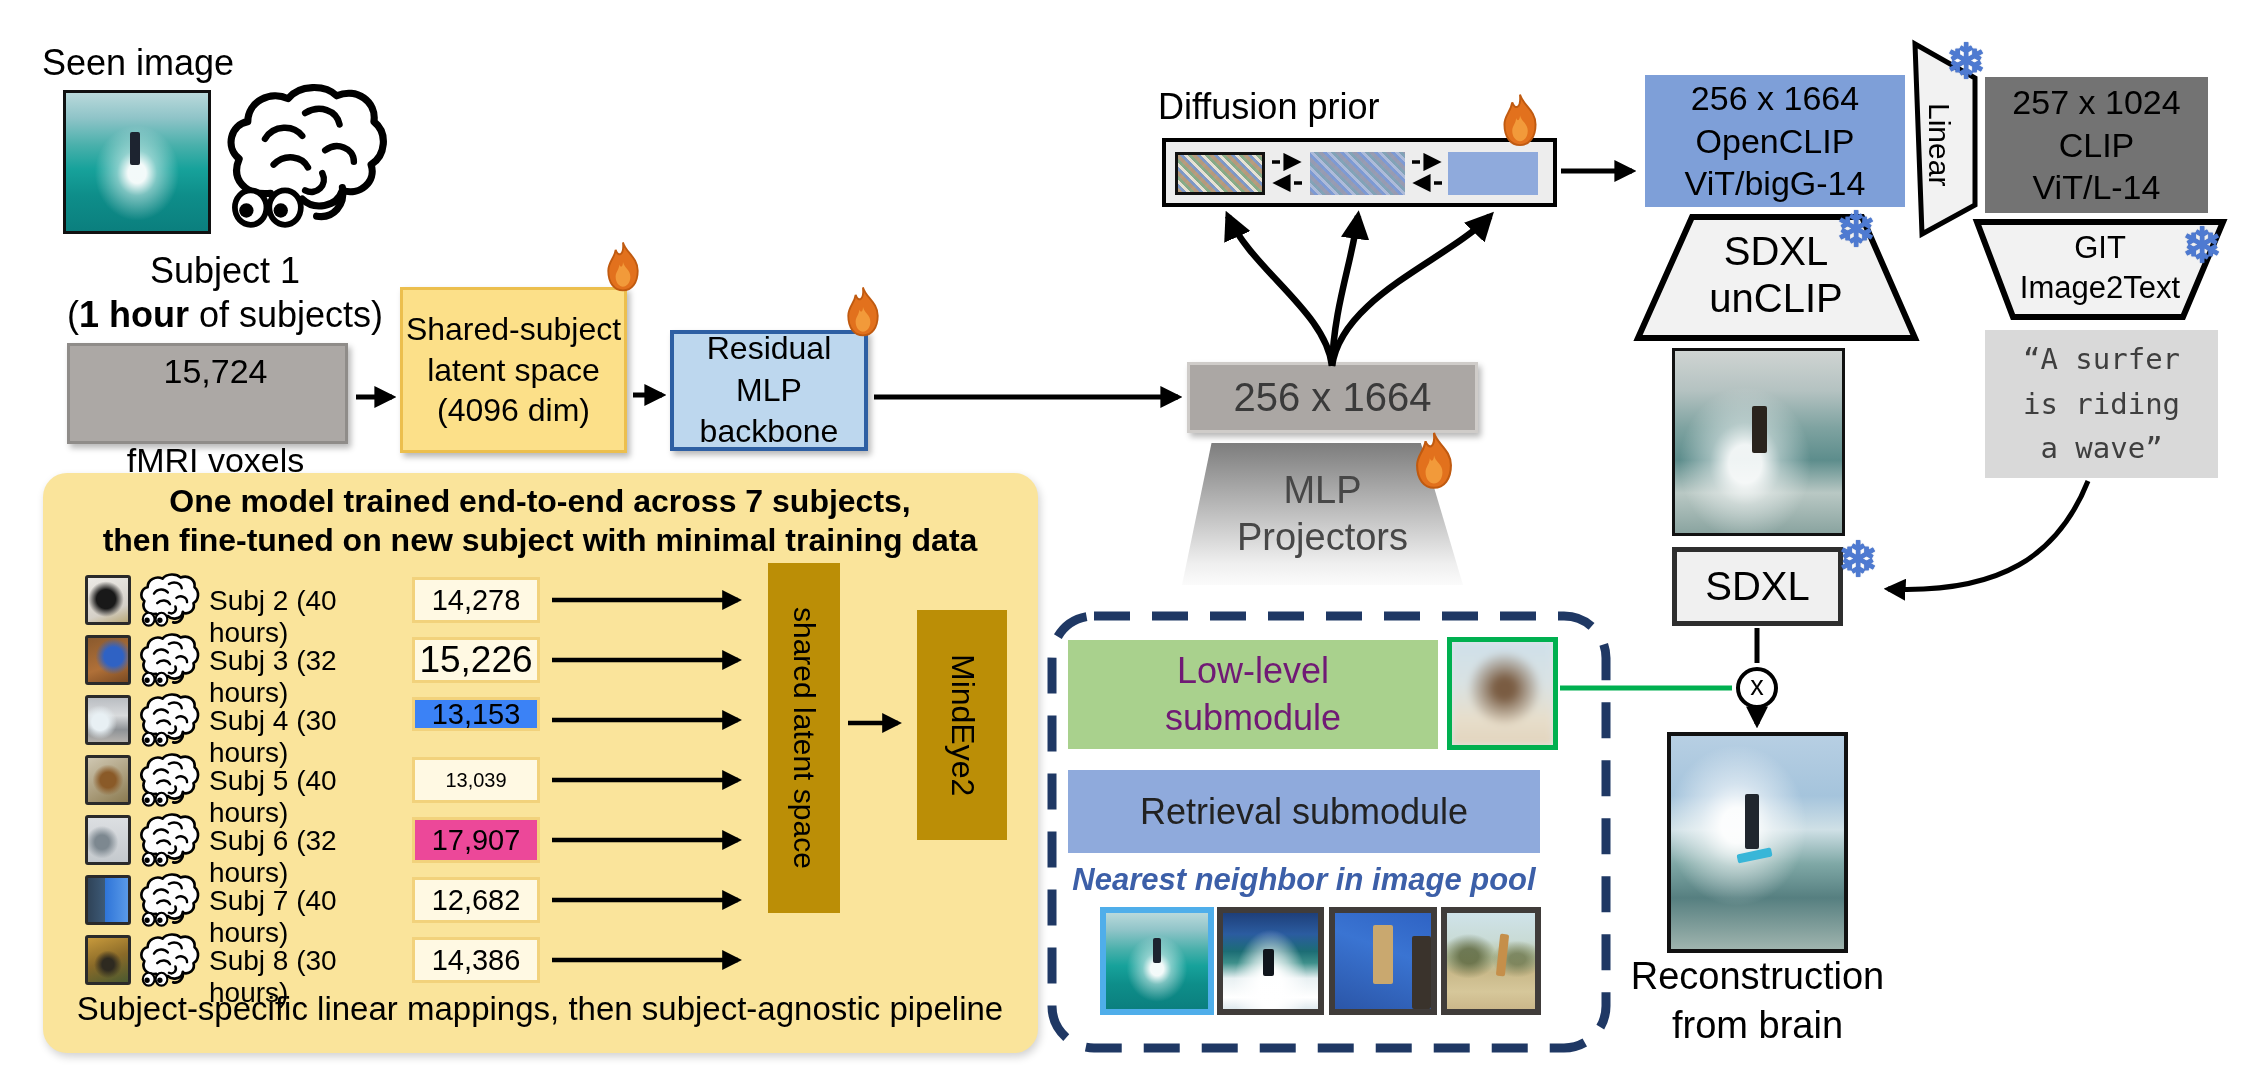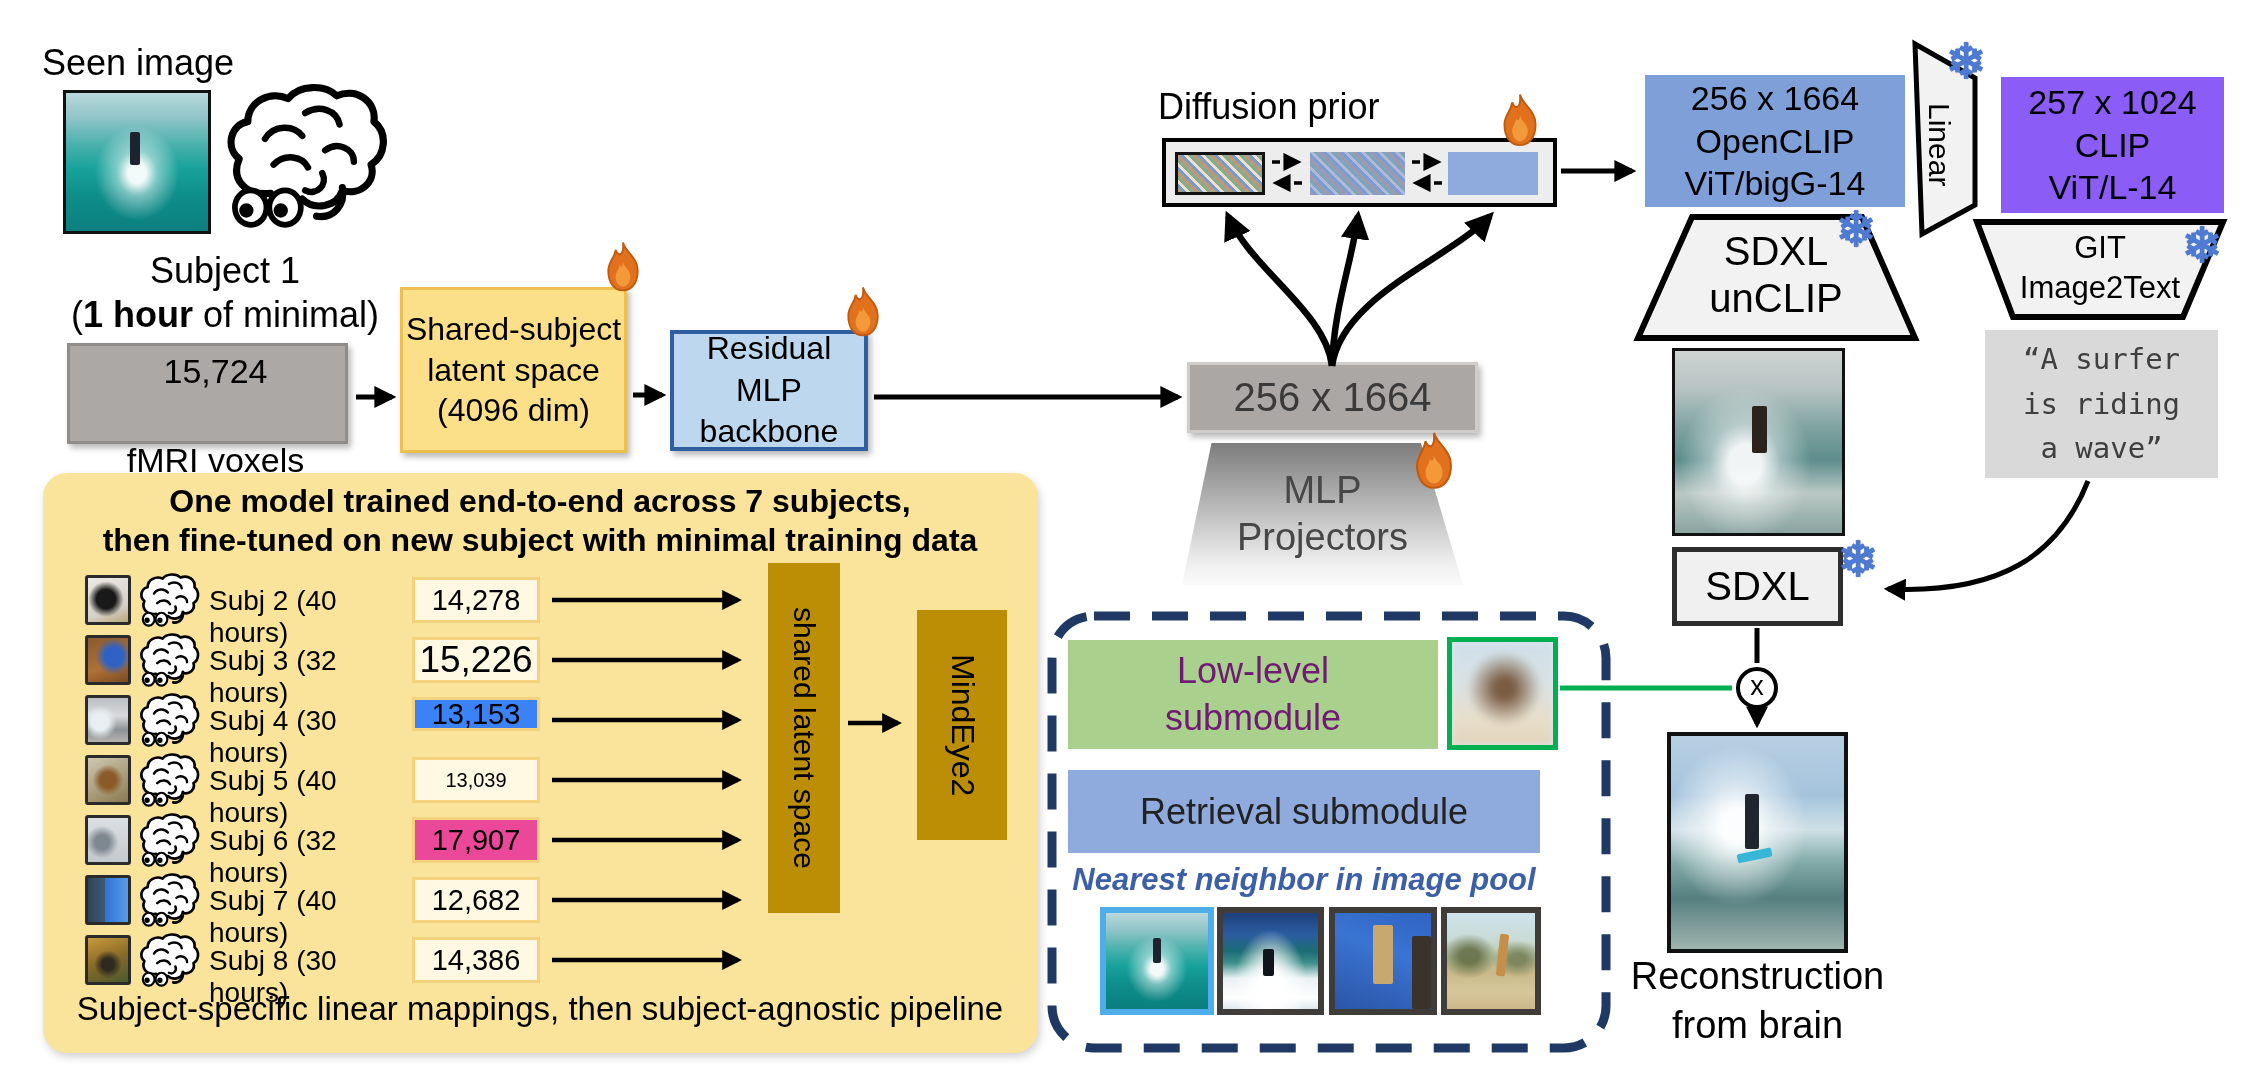--- a/index.html
+++ b/index.html
@@ -82,21 +82,21 @@
 <div class="lbl" style="left:33px;top:42px;width:210px;font-size:36px;">Seen image</div>
 <div class="img surf-teal" style="left:63px;top:90px;width:148px;height:144px;border:3px solid #111;">
   <div class="fig" style="left:45%;top:28%;width:7%;height:24%;"></div>
 </div>
 <svg class="abs topicon" style="left:222px;top:80px;" width="172" height="152" viewBox="0 0 120 104">
     <use href="#brain"></use>
   </svg>
 
 <div class="lbl" style="left:55px;top:250px;width:340px;font-size:36px;">Subject 1</div>
 <div class="lbl" style="left:5px;top:294px;width:440px;font-size:36px;">
-  <span>(</span><b>1 hour</b><span> of minimal)</span>
+  <span>(</span><b>1 hour</b><span> of subjects)</span>
 </div>
 
 <div class="box shadow" style="left:67px;top:343px;width:281px;height:101px;background:#ACA8A5;border:3px solid #8f8c89;padding-left:16px;">
   <div class="pre" style="font-size:34px;line-height:1.3;">
     <span>15,724</span><br>
     <span>fMRI voxels</span>
   </div>
 </div>
 
 <div class="box shadow" style="left:400px;top:287px;width:227px;height:166px;background:#FCE089;border:3px solid #ECBF4E;">
@@ -144,21 +144,21 @@
 OpenCLIP
 ViT/bigG-14</div>
 </div>
 
 <svg class="abs" style="left:1910px;top:38px;" width="72" height="202" viewBox="0 0 72 202">
   <polygon points="5,6 65,40 65,167 12,196" fill="#F2F2F2" stroke="#000" stroke-width="5"></polygon>
 </svg>
 <div class="lbl vtext" style="left:1922px;top:90px;height:110px;font-size:30px;">Linear</div>
 <div class="snow" style="left:1946px;top:38px;">❄</div>
 
-<div class="box" style="left:1985px;top:77px;width:223px;height:136px;background:#8b5cf6;margin-left:16px;">
+<div class="box" style="left:1985px;top:77px;width:223px;height:136px;background:#737373;">
   <div class="pre" style="font-size:34px;line-height:1.25;">257 x 1024
 CLIP
 ViT/L-14</div>
 </div>
 
 <svg class="abs" style="left:1633px;top:212px;" width="288" height="132" viewBox="0 0 288 132">
   <polygon points="59,5 229,5 282,126 5,126" fill="#F2F2F2" stroke="#000" stroke-width="6"></polygon>
 </svg>
 <div class="lbl pre" style="left:1676px;top:228px;width:200px;font-size:40px;line-height:1.18;">SDXL
 unCLIP</div>

